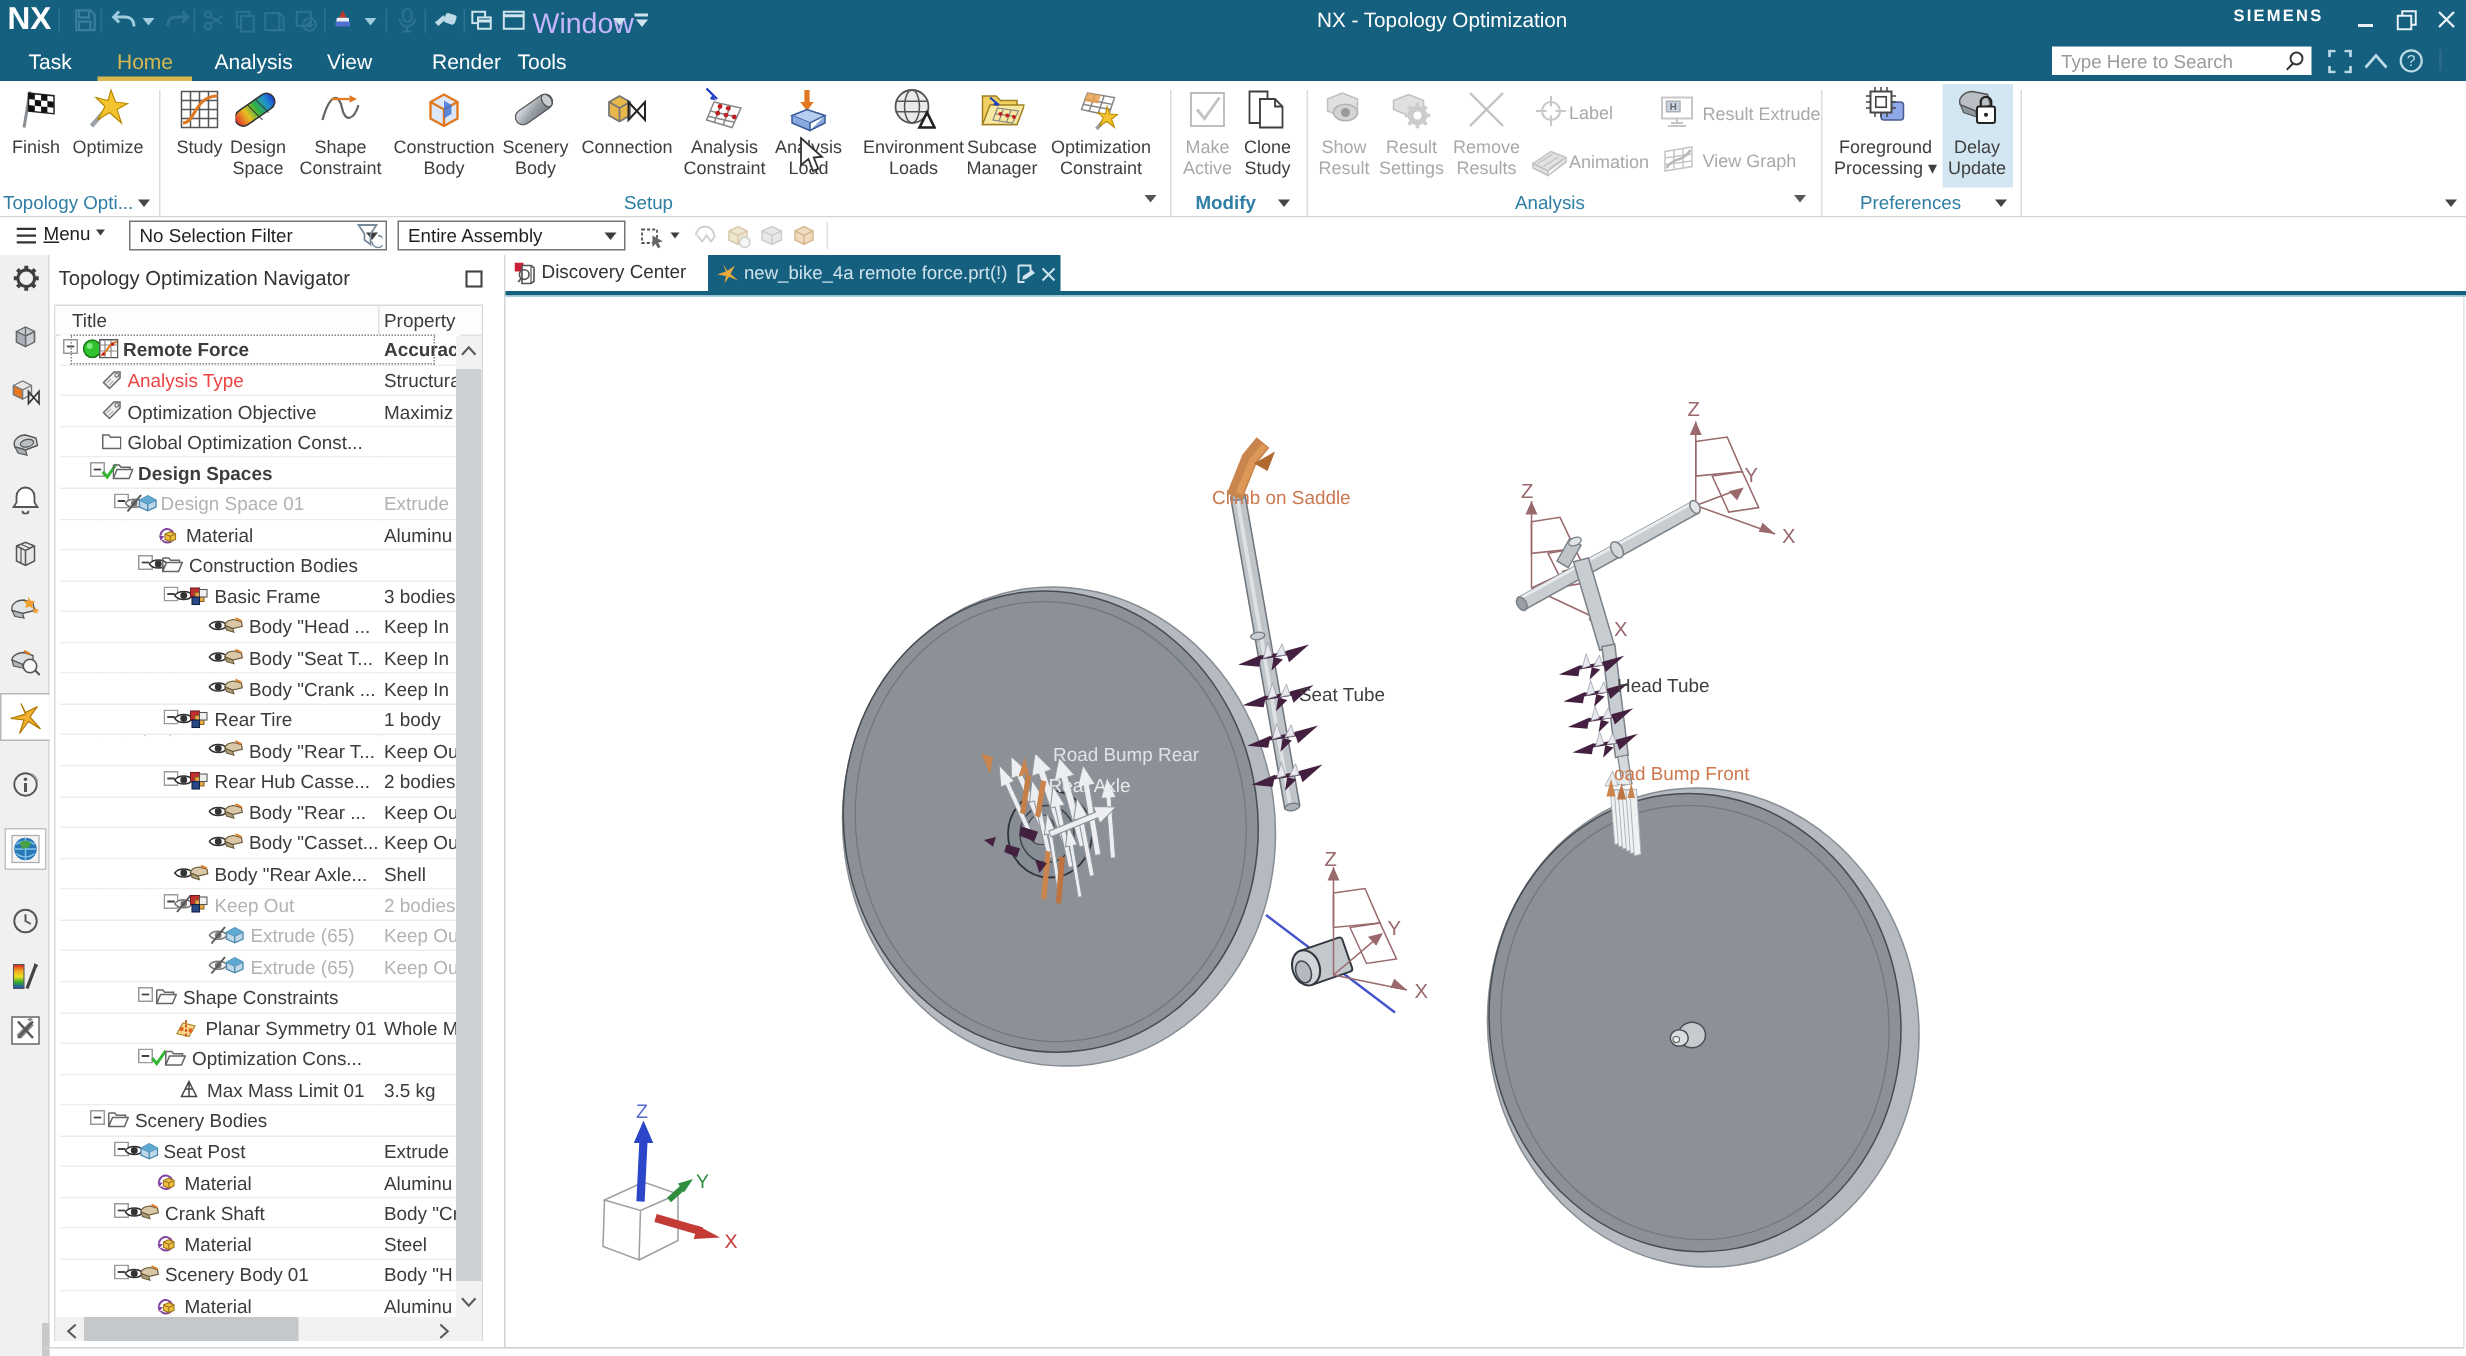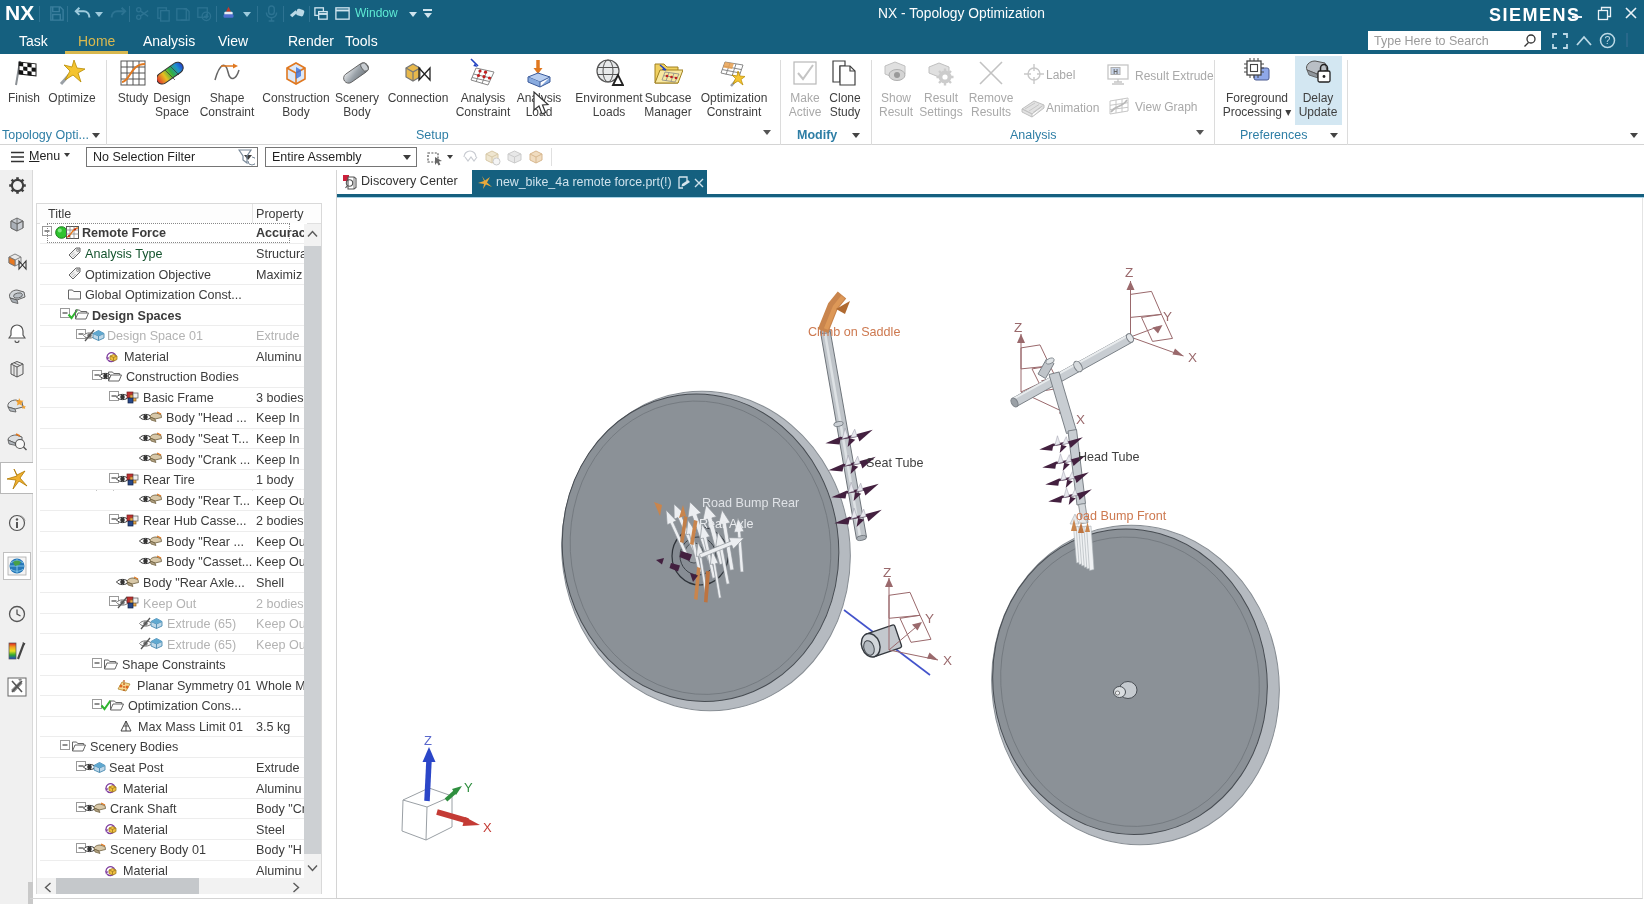--- a/index.html
+++ b/index.html
@@ -112,26 +112,26 @@
           <rect x="6" y="7" width="9" height="8" fill="#15607f"></rect>
           <path d="M6 9.5 h9" stroke-width="2"></path>
         </g>
       </svg>
     <svg class="abs" style="left:334px;top:5px;" width="17" height="17" viewBox="0 0 18 18">
         <g stroke="#cfe4ee" stroke-width="1.4" fill="none">
           <rect x="2" y="3" width="14" height="12"></rect>
           <path d="M2 5.8 h14" stroke-width="2"></path>
         </g>
       </svg>
-    <span class="abs" style="left:355px;top:6px;color:#5eead4;font-size:12px;">Window</span>
+    <span class="abs" style="left:355px;top:6px;color:#c4b5fd;font-size:19px;">Window</span>
     <div class="abs" style="left:409px;top:12px;width:0;height:0;border-left:4px solid transparent;border-right:4px solid transparent;border-top:5px solid #cfe4ee;"></div>
     <div class="abs" style="left:423px;top:9px;width:9px;height:1.5px;background:#cfe4ee;"></div>
     <div class="abs" style="left:424px;top:13px;width:0;height:0;border-left:4.5px solid transparent;border-right:4.5px solid transparent;border-top:5px solid #cfe4ee;"></div>
     <span class="abs" style="left:878px;top:6px;color:#fdfdfd;font-size:13.8px;">NX - Topology Optimization</span>
-    <span class="abs" style="left:1489px;top:5px;color:#fff;font-weight:bold;font-size:18px;letter-spacing:1.5px;">SIEMENS</span>
+    <span class="abs" style="left:1489px;top:5px;color:#fff;font-weight:bold;font-size:11px;letter-spacing:1.5px;">SIEMENS</span>
     <div class="abs" style="left:1572px;top:16px;width:10px;height:2px;background:#eaf2f7;"></div>
     <svg class="abs" style="left:1597px;top:6px;" width="15" height="15" viewBox="0 0 15 15">
         <g stroke="#eaf2f7" stroke-width="1.3" fill="none">
           <rect x="1.5" y="4.5" width="9" height="9"></rect>
           <path d="M4.5 4.5 v-3 h9 v9 h-3"></path>
         </g>
       </svg>
     <svg class="abs" style="left:1624px;top:6px;" width="14" height="14" viewBox="0 0 14 14">
         <path d="M2 2 L12 12 M12 2 L2 12" stroke="#eaf2f7" stroke-width="1.6"></path>
       </svg>
@@ -540,20 +540,26 @@
         <path d="M14.5 1 l3 1.5 -1.5 2z" fill="#444"></path>
       </svg>
     <svg class="abs" style="left:7px;top:507px;" width="20" height="20" viewBox="0 0 20 20">
         <rect x="1" y="1" width="18" height="18" fill="#fff" stroke="#666" stroke-width="1"></rect>
         <path d="M4 13 L13 4 l2.5 2.5 L7 15.5z M13 4 l-2 -1.5 2.5 -1 1.5 1z" fill="#888"></path>
         <path d="M5 4 l10 11 M15 4 L5 15" stroke="#555" stroke-width="1.6"></path>
       </svg>
     <div class="abs" style="left:28px;top:712px;width:5px;height:22px;background:#c9c9c9;"></div>
   </div>
   <div class="abs" id="nav">
+    <div id="navhead">
+        <span style="position:absolute;left:3px;top:8px;">Topology Optimization Navigator</span>
+ <svg style="position:absolute;left:274px;top:10px;" width="12" height="12" viewBox="0 0 12 12">
+          <rect x="1" y="1" width="10" height="10" fill="none" stroke="#444" stroke-width="1.4"></rect>
+        </svg>
+      </div>
     <div id="tree">
     <div class="abs" style="left:0px;top:0px;width:284px;height:20px;background:#fdfdfd;border-bottom:1px solid #e0e0e0;"></div>
     <span class="abs" style="left:11px;top:3px;font-size:12.6px;color:#3c3c3c;">Title</span>
     <span class="abs" style="left:219px;top:3px;font-size:12.6px;color:#3c3c3c;">Property</span>
     <div class="abs" style="left:215px;top:0px;width:1px;height:674px;background:#e4e4e4;"></div>
     <div class="abs" style="left:27px;top:40px;width:1px;height:528px;border-left:1px dotted #c4c4c4;"></div>
     <div class="abs" style="left:43px;top:122px;width:1px;height:388px;border-left:1px dotted #c4c4c4;"></div>
     <div class="abs" style="left:59px;top:143px;width:1px;height:324px;border-left:1px dotted #c4c4c4;"></div>
     <div class="abs" style="left:76px;top:194px;width:1px;height:191px;border-left:1px dotted #c4c4c4;"></div>
     <div class="abs" style="left:106px;top:215px;width:1px;height:105px;border-left:1px dotted #c8c8c8;"></div>
@@ -576,21 +582,21 @@
         </svg>
 <span class="abs" style="left:45px;top:22.4px;font-size:12.6px;color:#3c3c3c;font-weight:bold;white-space:nowrap;">Remote Force</span>
 <span class="abs" style="left:219px;top:22.4px;font-size:12.6px;color:#3c3c3c;font-weight:bold;white-space:nowrap;">Accurac</span>
 <div class="abs" style="left:10px;top:19.2px;width:243px;height:20px;border:1px dotted #888;"></div>
 <div class="abs" style="left:3px;top:39.8px;width:267px;height:20.56px;border-bottom:1px solid #ededed;background:#ffffff;"></div>
 <svg class="abs" style="left:31px;top:42.76px;" width="13" height="13" viewBox="0 0 13 13">
           <path d="M1 8 L8 1 L12 1 L12 5 L5 12 Z" fill="#f2f2f2" stroke="#666" stroke-width="1"></path>
           <circle cx="9.8" cy="3.2" r="1.2" fill="#fff" stroke="#666" stroke-width="0.8"></circle>
           <path d="M3 8.5 l3 -3 M4.5 10 l3 -3" stroke="#999" stroke-width="0.7"></path>
         </svg>
-<span class="abs" style="left:48px;top:43.0px;font-size:12.6px;color:#14532d;font-weight:normal;white-space:nowrap;">Analysis Type</span>
+<span class="abs" style="left:48px;top:43.0px;font-size:12.6px;color:#ef4444;font-weight:normal;white-space:nowrap;">Analysis Type</span>
 <span class="abs" style="left:219px;top:43.0px;font-size:12.6px;color:#3c3c3c;font-weight:normal;white-space:nowrap;">Structura</span>
 <div class="abs" style="left:3px;top:60.3px;width:267px;height:20.56px;border-bottom:1px solid #ededed;background:#ffffff;"></div>
 <svg class="abs" style="left:31px;top:63.31999999999999px;" width="13" height="13" viewBox="0 0 13 13">
           <path d="M1 8 L8 1 L12 1 L12 5 L5 12 Z" fill="#f2f2f2" stroke="#666" stroke-width="1"></path>
           <circle cx="9.8" cy="3.2" r="1.2" fill="#fff" stroke="#666" stroke-width="0.8"></circle>
           <path d="M3 8.5 l3 -3 M4.5 10 l3 -3" stroke="#999" stroke-width="0.7"></path>
         </svg>
 <span class="abs" style="left:48px;top:63.5px;font-size:12.6px;color:#3c3c3c;font-weight:normal;white-space:nowrap;">Optimization Objective</span>
 <span class="abs" style="left:219px;top:63.5px;font-size:12.6px;color:#3c3c3c;font-weight:normal;white-space:nowrap;">Maximiz</span>
 <div class="abs" style="left:3px;top:80.9px;width:267px;height:20.56px;border-bottom:1px solid #ededed;background:#ffffff;"></div>

